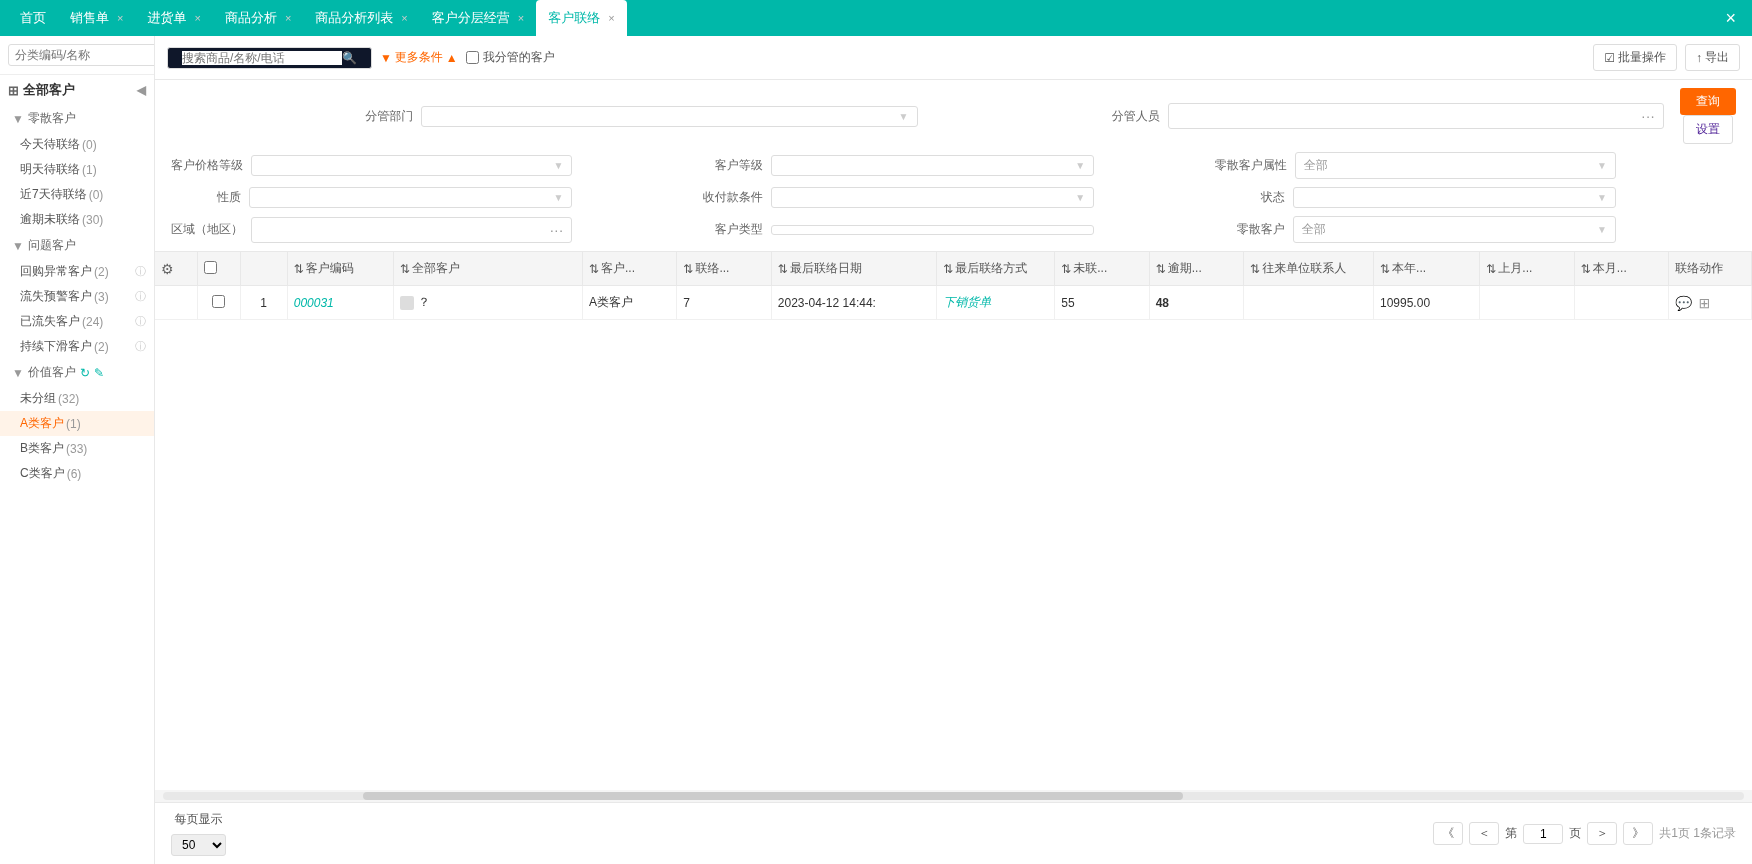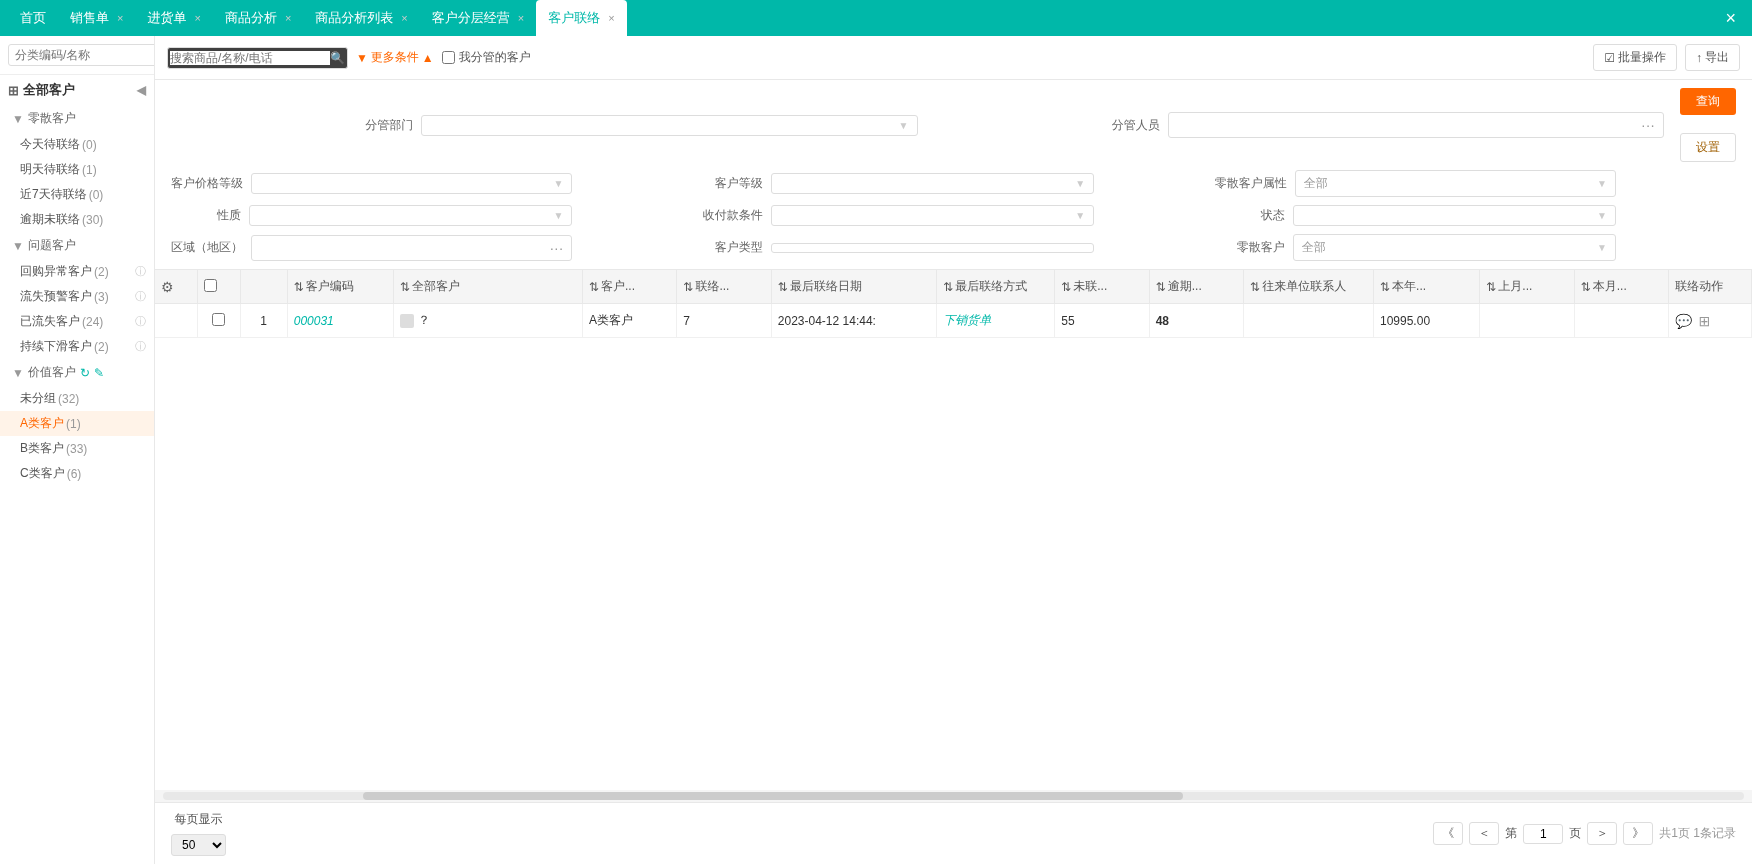--- a/index.html
+++ b/index.html
@@ -53,21 +53,21 @@
     .sidebar-item .info-icon { margin-left: auto; color: #ccc; font-size: 11px; }
 
     
     .content-area { flex: 1; display: flex; flex-direction: column; overflow: hidden; }
 
     
     .filter-bar {
       background: #fff; border-bottom: 1px solid #e8e8e8; padding: 8px 12px; display: flex; align-items: center; gap: 8px;
     }
     .filter-search-wrap {
-      display: flex; align-items: flex-end; border: 1px solid #ddd; border-radius: 3px; padding: 3px 2px; background: #404040;
+      display: flex; align-items: flex-end; border: 1px solid #ddd; border-radius: 3px; padding: 3px 14px; background: #0f172a;
     }
     .filter-search-wrap input { border: none; outline: none; font-size: 12px; width: 160px; color: #999; }
     .filter-search-wrap .search-icon { color: #00b8a9; cursor: pointer; }
     .filter-more { display: flex; align-items: center; gap: 3px; color: #f60; cursor: pointer; font-size: 12px; }
     .filter-checkbox { display: flex; align-items: center; gap: 4px; color: #555; font-size: 12px; cursor: pointer; }
     .filter-checkbox input { cursor: pointer; }
     .filter-spacer { flex: 1; }
     .btn-batch { display: flex; align-items: center; gap: 3px; border: 1px solid #ddd; border-radius: 3px; padding: 4px 10px; cursor: pointer; color: #555; font-size: 12px; background: #fff; }
     .btn-export { display: flex; align-items: center; gap: 3px; border: 1px solid #ddd; border-radius: 3px; padding: 4px 10px; cursor: pointer; color: #555; font-size: 12px; background: #fff; }
 
@@ -133,24 +133,24 @@
     .page-input { border: 1px solid #ddd; border-radius: 3px; padding: 2px 6px; font-size: 12px; width: 40px; text-align: center; outline: none; }
     .total-info { color: #999; font-size: 12px; }
 
     
     .scrollbar-area { height: 12px; background: #f5f5f5; display: flex; align-items: center; padding: 0 0; }
     .scrollbar-track { flex: 1; height: 8px; background: #e8e8e8; border-radius: 4px; margin: 0 8px; }
     .scrollbar-thumb { width: 820px; height: 8px; background: #ccc; border-radius: 4px; margin-left: 200px; }
 
     
     .btn-query { background: #f60; color: #fff; border: none; border-radius: 3px; padding: 5px 16px; cursor: pointer; font-size: 12px; }
-    .btn-settings { background: #fff; color: #a16207; border: 1px solid #ddd; border-radius: 3px; padding: 5px 12px; cursor: pointer; font-size: 12px; }
-
-    
-    .filter-actions { display: flex; flex-direction: column; gap: 18px; margin-left: 16px; }
+    .btn-settings { background: #fff; color: #4c1d95; border: 1px solid #ddd; border-radius: 3px; padding: 5px 12px; cursor: pointer; font-size: 12px; }
+
+    
+    .filter-actions { display: flex; flex-direction: column; gap: 0; margin-left: 16px; align-items: center; }
 
     
     .name-cell { display: flex; align-items: center; gap: 4px; }
     .name-swatch { width: 14px; height: 14px; background: #ddd; border-radius: 2px; flex-shrink: 0; }
 
     
     .action-icons { display: flex; align-items: center; gap: 6px; }
     .action-icon { color: #999; cursor: pointer; font-size: 14px; }
   </style>
 </head>

